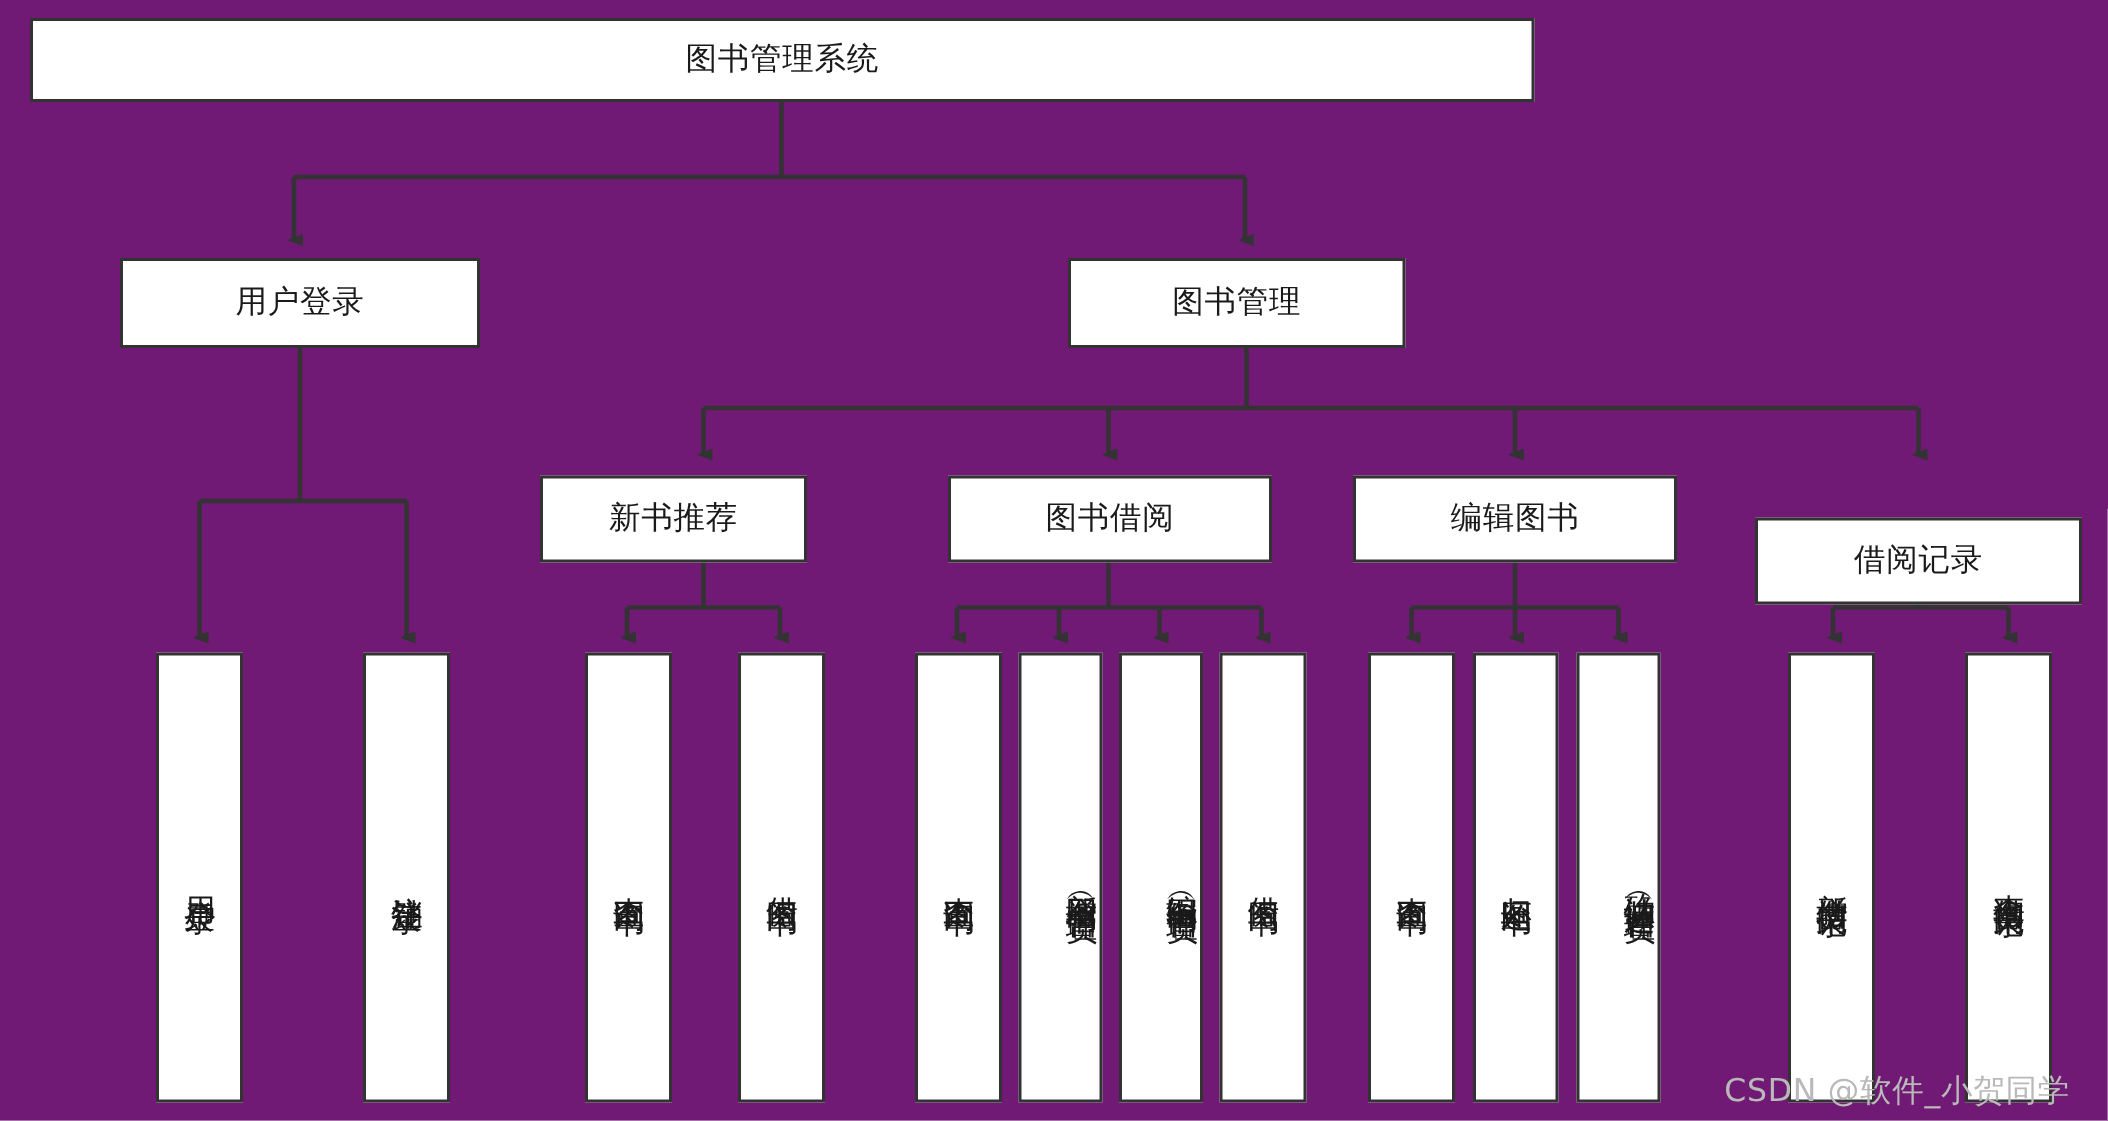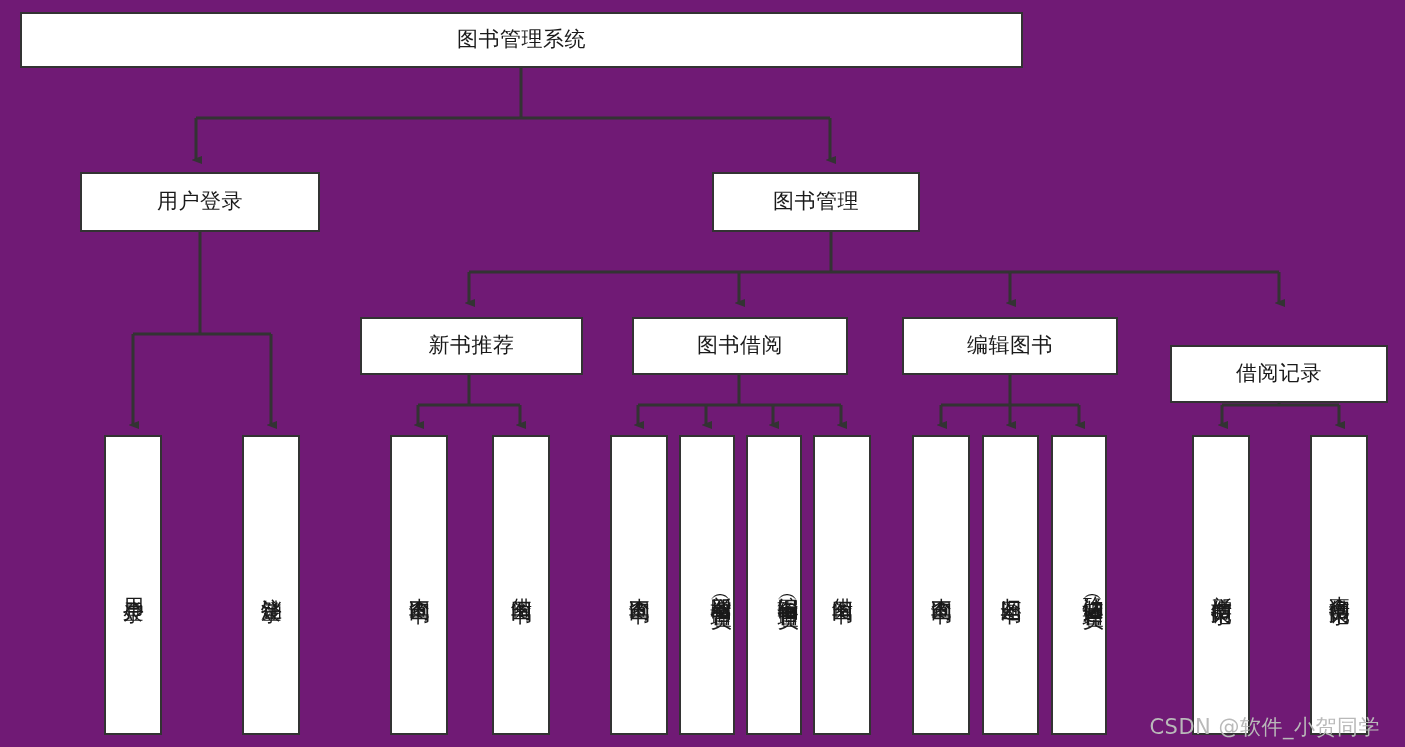--- a/index.html
+++ b/index.html
@@ -120,23 +120,23 @@
       <path d="M1279,375 L1279,405"></path>
       <path d="M1222,405 L1339,405"></path>
       <path d="M1222,405 L1222,425" marker-end="url(#arrow)"></path>
       <path d="M1339,405 L1339,425" marker-end="url(#arrow)"></path>
     </g>
   </svg>
 
   <div class="node node-h" style="left:20px; top:12px; width:1003px; height:56px;">图书管理系统</div>
 
   <div class="node node-h" style="left:80px; top:172px; width:240px; height:60px;">用户登录</div>
-  <div class="node node-h" style="left:712px; top:172px; width:208px; height:60px;">图书管理</div>
+  <div class="node node-h" style="left:712px; top:172px; width:225px; height:60px;">图书管理</div>
 
-  <div class="node node-h" style="left:360px; top:317px; width:223px; height:58px;">新书推荐</div>
+  <div class="node node-h" style="left:360px; top:317px; width:178px; height:58px;">新书推荐</div>
   <div class="node node-h" style="left:632px; top:317px; width:216px; height:58px;">图书借阅</div>
   <div class="node node-h" style="left:902px; top:317px; width:216px; height:58px;">编辑图书</div>
   <div class="node node-h" style="left:1170px; top:317px; width:218px; height:58px;margin-top:28px;">借阅记录</div>
 
   <div class="node node-v short" style="left:104px; top:435px; width:58px; height:300px;">用户登录</div>
   <div class="node node-v short" style="left:242px; top:435px; width:58px; height:300px;">注销登录</div>
 
   <div class="node node-v short" style="left:390px; top:435px; width:58px; height:300px;">查询图书</div>
   <div class="node node-v short" style="left:492px; top:435px; width:58px; height:300px;">借阅图书</div>
 

